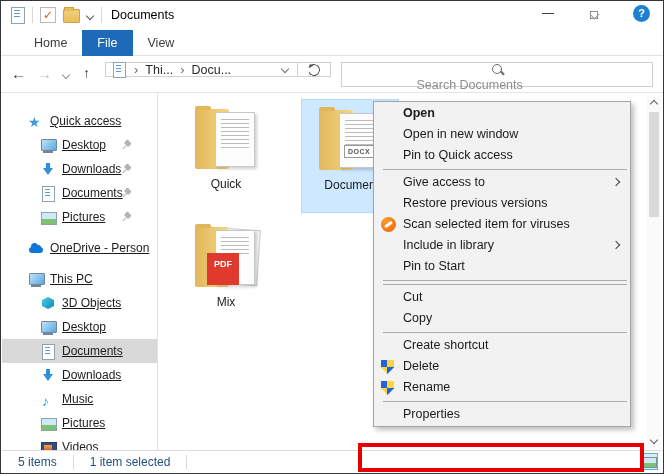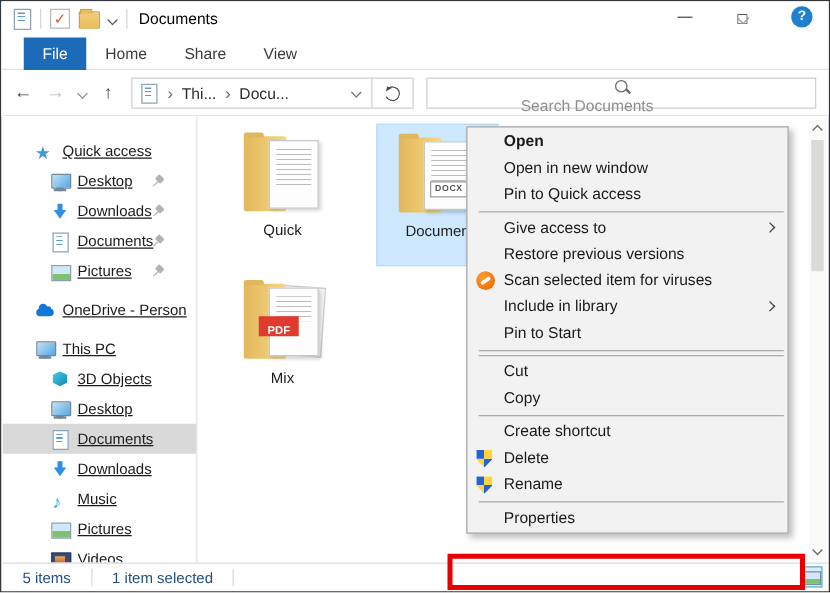--- a/index.html
+++ b/index.html
@@ -34,21 +34,21 @@
   .help-btn { position:absolute; right:13px; top:4px; width:17px; height:17px; border-radius:50%; background:#1f80d0; color:#fff; font-size:11px; font-weight:bold; text-align:center; line-height:17px; }
 
   
   .addr-row { position:absolute; top:55px; left:0; right:0; height:37px; background:#fff; border-bottom:1px solid #e6e6e6; }
   .nav-glyph { position:absolute; top:9px; font-size:15px; color:#3f3f3f; }
   .nav-back { left:10px; }
   .nav-fwd { left:36px; color:#bcbcbc; }
   .nav-chev { left:62px; top:16px; width:8px; height:8px; position:absolute; }
   .nav-chev::before { content:""; position:absolute; width:5px; height:5px; border-right:1.4px solid #8f8f8f; border-bottom:1.4px solid #8f8f8f; transform:rotate(45deg); }
   .nav-up { left:82px; font-size:14px; }
-  .addr-box { position:absolute; left:104px; top:6px; width:226px; height:25px; border:1px solid #d0d0d0; background:#fff; display:flex; align-items:center; }
+  .addr-box { position:absolute; left:104px; top:6px; width:226px; height:15px; border:1px solid #d0d0d0; background:#fff; display:flex; align-items:center; }
   .addr-doc { position:relative; width:16px; height:16px; margin-left:5px; flex:0 0 auto; }
   .addr-doc::before { content:""; position:absolute; left:2px; top:0; width:11px; height:14px; background:#fff; border:1px solid #8fa3b5; }
   .addr-doc::after { content:""; position:absolute; left:5px; top:3px; width:5px; height:8px; background:repeating-linear-gradient(180deg,#5f9bd1 0 1px,transparent 1px 3px); }
   .crumbs { display:flex; align-items:center; white-space:nowrap; overflow:hidden; flex:1 1 auto; }
   .crumb-sep { color:#6a6a6a; font-size:13px; margin:0 7px; }
   .crumb-label { font-size:12.5px; color:#2b2b2b; }
   .addr-chev { position:relative; width:14px; height:14px; flex:0 0 auto; margin-right:4px; }
   .addr-chev::before { content:""; position:absolute; left:3px; top:3px; width:5px; height:5px; border-right:1.4px solid #6f6f6f; border-bottom:1.4px solid #6f6f6f; transform:rotate(45deg); }
   .addr-divider { width:1px; align-self:stretch; background:#d0d0d0; }
   .refresh-seg { width:32px; align-self:stretch; display:flex; align-items:center; justify-content:center; flex:0 0 auto; }
@@ -107,21 +107,21 @@
   .folder { position:relative; width:74px; height:70px; margin:0 auto; }
   .f-back { position:absolute; left:6px; top:5px; width:34px; height:60px; background:linear-gradient(90deg,#e2b75c,#f4d883); border-radius:2px; }
   .f-back::before { content:""; position:absolute; left:0; top:-3px; width:16px; height:4px; background:#e2b75c; border-radius:2px 2px 0 0; }
   .page { position:absolute; left:26px; top:8px; width:40px; height:55px; background:#fdfdfd; border:1px solid #c7c7c7; box-shadow:2px 2px 3px rgba(0,0,0,.18); }
   .page::after { content:""; position:absolute; left:5px; right:5px; top:6px; height:32px; background:repeating-linear-gradient(180deg,#bcbcbc 0 1px,transparent 1px 4px); }
   .page2 { display:none; position:absolute; left:36px; top:7px; width:34px; height:56px; background:#f7f7f7; border:1px solid #cccccc; transform:rotate(4deg); }
   .tile[data-content="pdf"] .page2 { display:block; }
   .tile[data-content="pdf"] .page::after { height:20px; }
   .badge { display:none; position:absolute; z-index:2; font-weight:bold; }
   .tile[data-content="docx"] .badge { display:block; left:4px; bottom:9px; background:#fff; border:1px solid #9a9a9a; color:#555; font-size:7px; padding:2px 3px; letter-spacing:.5px; }
-  .tile[data-content="pdf"] .badge { display:block; left:-9px; top:22px; width:32px; height:16px; background:#e03a2f; color:#fff; font-size:9px; text-align:center; line-height:22px; }
+  .tile[data-content="pdf"] .badge { display:block; left:-9px; top:22px; width:32px; height:32px; background:#e03a2f; color:#fff; font-size:9px; text-align:center; line-height:22px; }
   .tile-label { text-align:center; font-size:12px; color:#1c1c1c; margin-top:3px; white-space:nowrap; overflow:hidden; }
 
   
   .ctx-menu { position:absolute; left:372px; top:100px; width:258px; background:#f2f2f2; border:1px solid #a5a5a5; box-shadow:3px 3px 5px rgba(0,0,0,.25); z-index:10; padding:1px 0; }
   .mi { position:relative; height:21px; line-height:21px; }
   .mi[data-sep="true"] { height:1px; line-height:1px; margin:3px 3px 2px 9px; background:#ababab; }
   .mi-label { display:block; margin-left:29px; margin-right:20px; font-size:12.5px; color:#1a1a1a; white-space:nowrap; overflow:hidden; }
   .mi[data-bold="true"] .mi-label { font-weight:bold; }
   .mi-arrow { display:none; }
   .mi[data-submenu="true"] .mi-arrow { display:block; position:absolute; right:11px; top:7px; width:6px; height:6px; border-top:1.5px solid #3f3f3f; border-right:1.5px solid #3f3f3f; transform:rotate(45deg); }
@@ -155,25 +155,24 @@
       <span class="qat-sep"></span>
     </div>
     <div class="title-text">Documents</div>
     <div class="cap cap-min">—</div>
     <div class="cap cap-max">□</div>
     <div class="cap cap-close">×</div>
   </div>
 
   <div class="tabs">
 
+      <div class="tab" data-active="false"><span>Home</span></div>
+
       <div class="tab" data-active="true"><span>File</span></div>
 
-      <div class="tab" data-active="false"><span>Home</span></div>
-
-      <div class="tab" data-active="false"><span>Share</span></div>
 
       <div class="tab" data-active="false"><span>View</span></div>
     </div>
   <div class="ribbon-chev"></div>
   <div class="help-btn">?</div>
 
   <div class="addr-row">
     <span class="nav-glyph nav-back">←</span>
     <span class="nav-glyph nav-fwd">→</span>
     <span class="nav-chev"></span>

